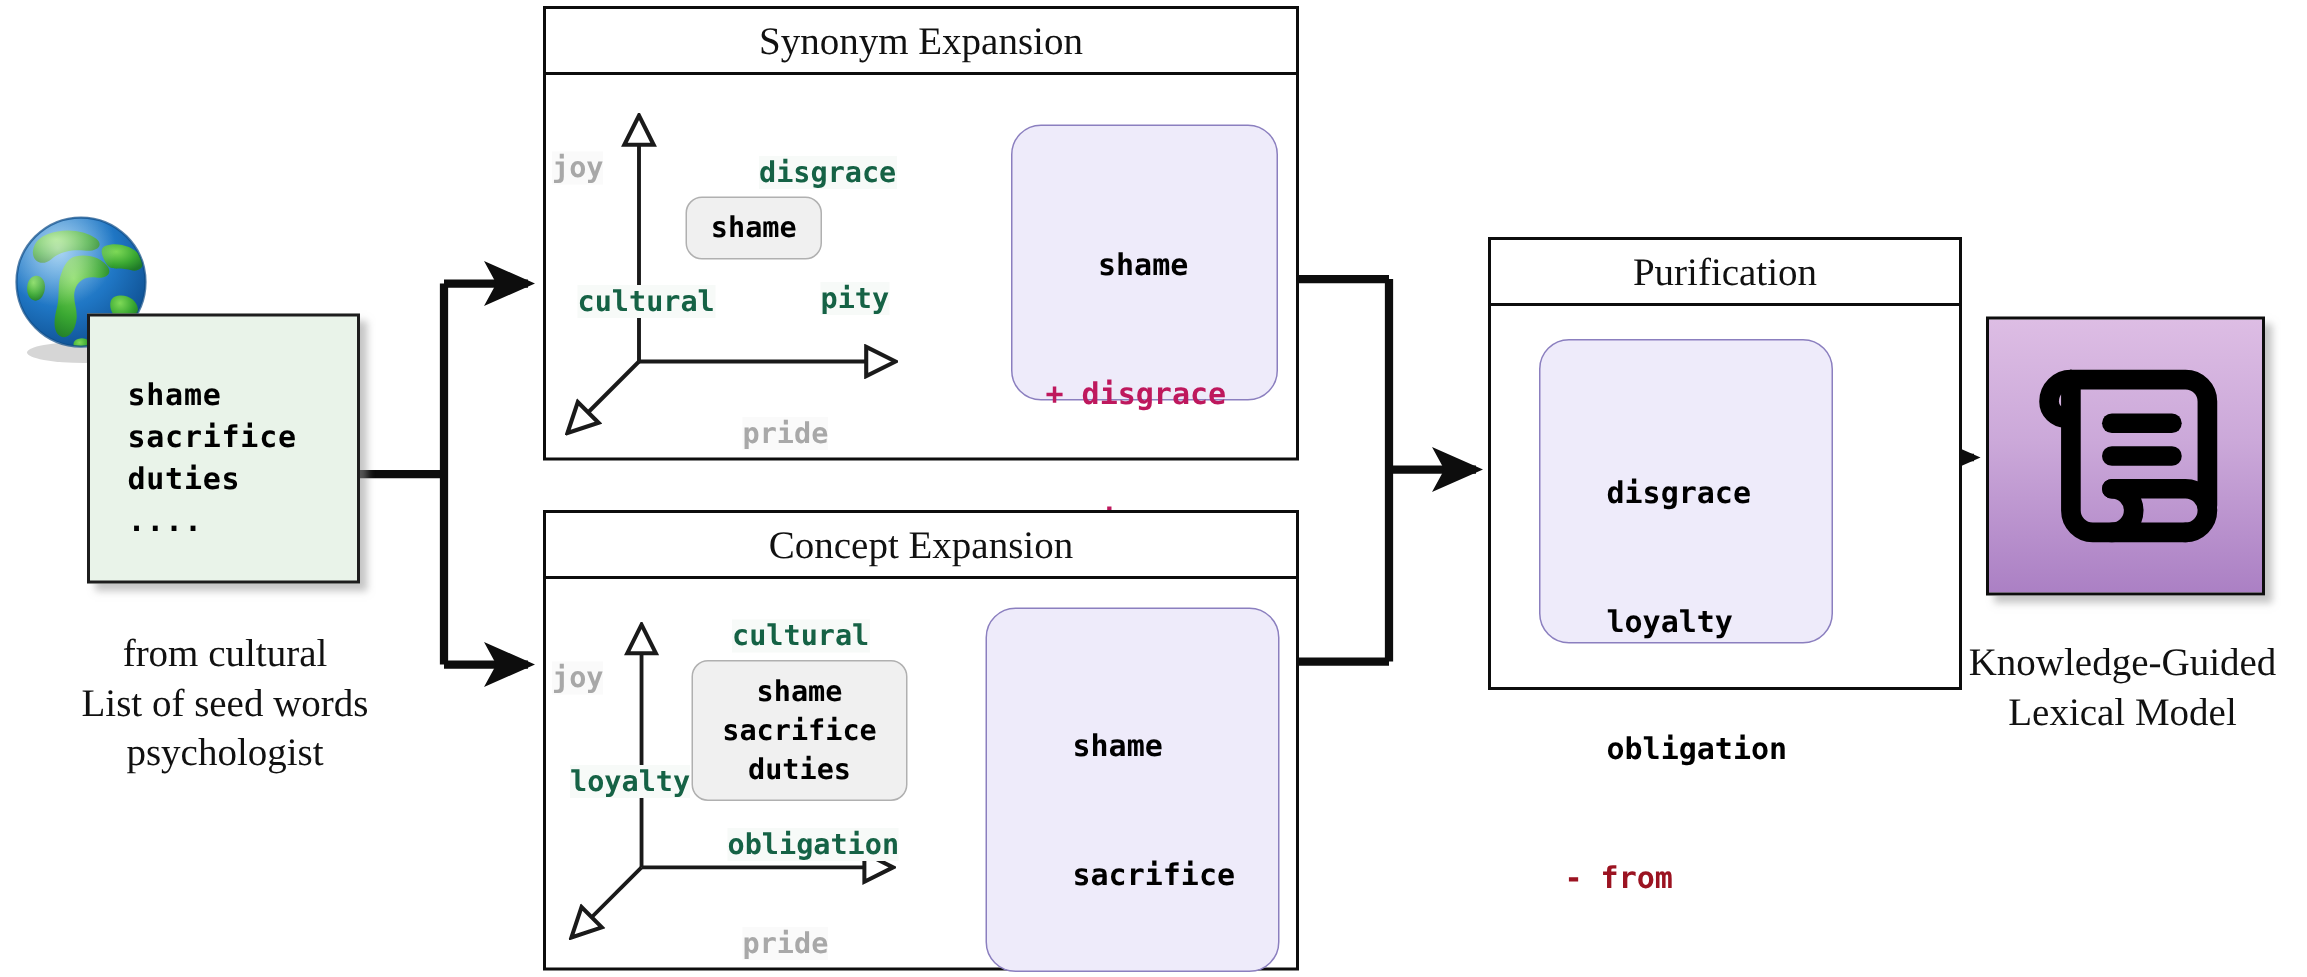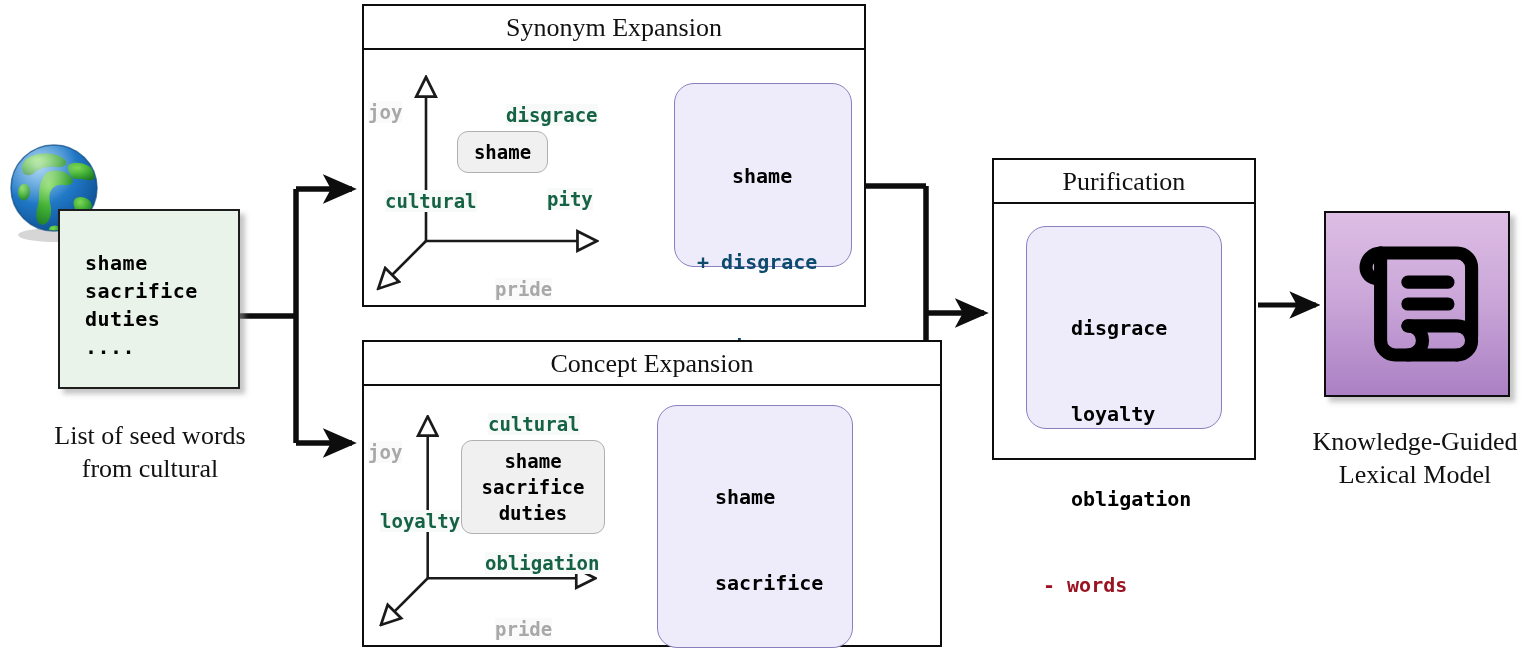--- a/index.html
+++ b/index.html
@@ -64,22 +64,22 @@
     pointer-events: none;
   }
 
   
   .panel {
     border: 2.5px solid #0d0d0d;
     background: #ffffff;
     box-sizing: border-box;
   }
   #panel-synonym { left: 362px; top: 4px;  width: 504px; height: 303px; }
-  #panel-concept { left: 362px; top: 340px; width: 580px; height: 307px; }
-  #panel-purify  { left: 992px; top: 158px; width: 264px; height: 302px; }
+  #panel-concept { left: 362px; top: 340px; width: 504px; height: 307px; }
+  #panel-purify  { left: 992px; top: 158px; width: 316px; height: 302px; }
 
   .panel-title {
     position: absolute;
     left: 0; right: 0; top: 0;
     height: 44px;
     line-height: 44px;
     text-align: center;
     font-size: 26px;
     color: #111;
     border-bottom: 2.5px solid #0d0d0d;
@@ -135,21 +135,21 @@
   }
   .result-list {
     position: absolute;
     font-family: "DejaVu Sans Mono", "Liberation Mono", monospace;
     font-weight: bold;
     font-size: 20px;
     line-height: 28.5px;
     white-space: pre;
   }
   .w-base  { color: #000000; }
-  .w-add   { color: #0c4a6e; }
+  .w-add   { color: #be185d; }
   .w-del   { color: #9b1321; }
   .w-dots  { color: #000000; }
 
   
   #model-box {
     left: 1324px; top: 211px;
     width: 186px; height: 186px;
     border: 2.5px solid #0d0d0d;
     background: linear-gradient(to bottom, #ddbde4 0%, #cba8d9 45%, #ab80c4 100%);
     box-shadow: 5px 5px 5px rgba(150,150,150,0.55);
@@ -232,22 +232,23 @@
   <div class="abs" id="seed-box">
     <div class="seed-list mono">
       <div>shame</div>
       <div>sacrifice</div>
       <div>duties</div>
       <div>....</div>
     </div>
   </div>
 
   <div class="abs" id="seed-caption">
+    <div>from cultural</div>
     <div>List of seed words</div>
-    <div>from cultural</div>
+    <div>psychologist</div>
   </div>
 
   <div class="abs panel" id="panel-synonym">
     <div class="panel-title">Synonym Expansion</div>
     <div class="panel-body">
 
       <svg class="axes" viewBox="0 0 300 255">
         <defs>
           <marker id="hollow1" viewBox="0 0 12 12" refX="10.5" refY="6" markerWidth="9" markerHeight="9" orient="auto-start-reverse">
             <path d="M 1 1 L 11 6 L 1 11 Z" fill="#ffffff" stroke="#1a1a1a" stroke-width="1.4"></path>
@@ -328,21 +329,21 @@
   </div>
 
   <div class="abs panel" id="panel-purify">
     <div class="panel-title">Purification</div>
     <div class="panel-body">
       <div class="result-card" style="left:32px; top:22px; width:196px; height:203px;">
         <div class="result-list" style="left:16px; top:30px;">
           <div class="w-base" style="padding-left:28px;">disgrace</div>
           <div class="w-base" style="padding-left:28px;">loyalty</div>
           <div class="w-base" style="padding-left:28px;">obligation</div>
-          <div class="w-del">- words</div>
+          <div class="w-del">- from</div>
           
         </div>
       </div>
     </div>
   </div>
 
   <div class="abs" id="model-box">
     <svg viewBox="0 0 100 100" width="100%" height="100%">
       <g fill="none" stroke="#000000" stroke-width="7.2" stroke-linecap="round" stroke-linejoin="round">
         <path d="M30 22 L72 22 A8 8 0 0 1 80 30 L80 68"></path>

